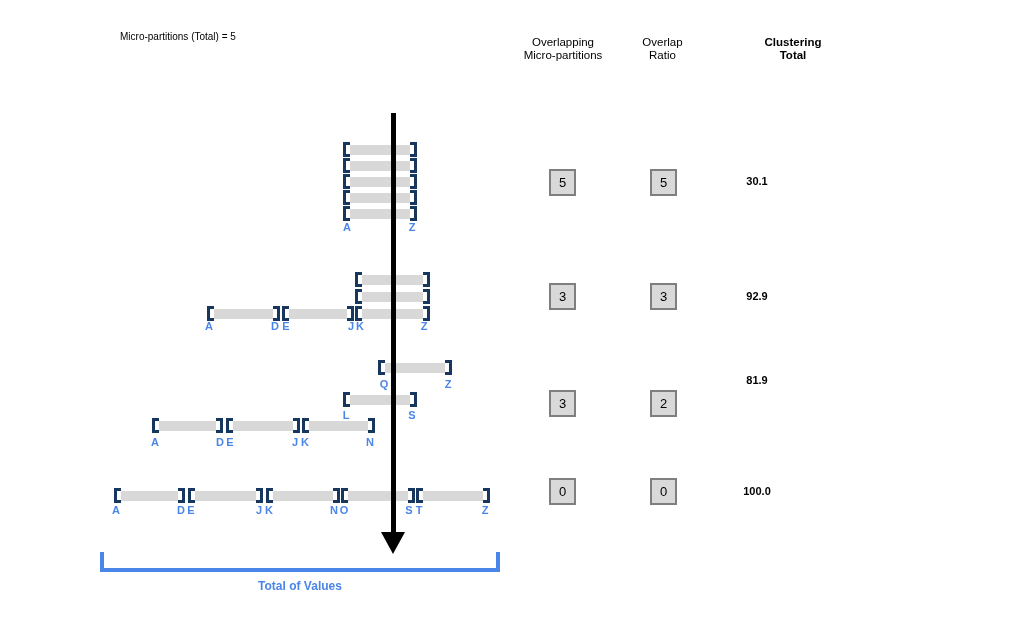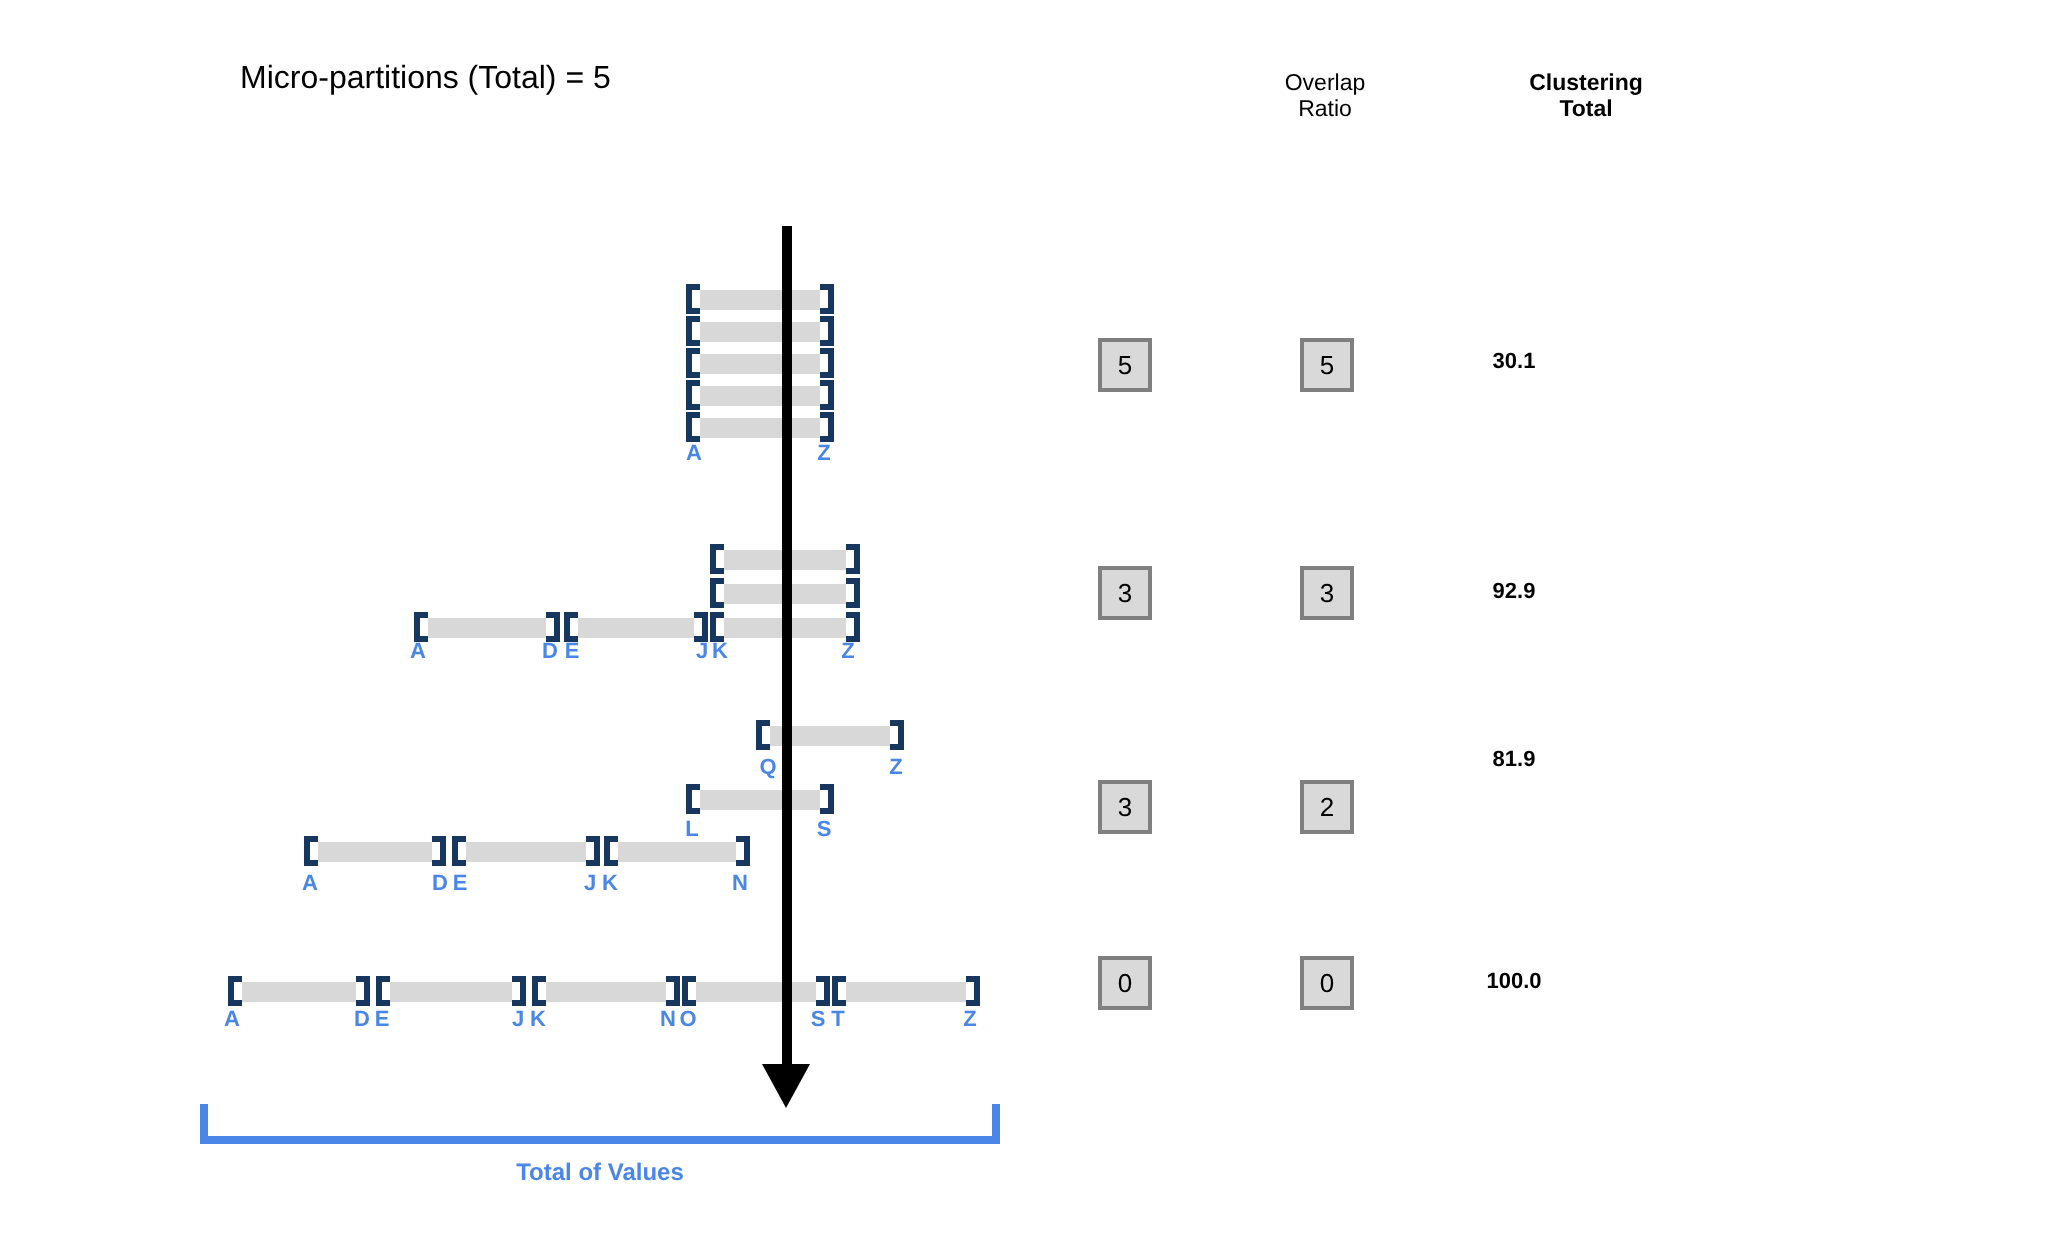--- a/index.html
+++ b/index.html
@@ -1,20 +1,20 @@
 <!DOCTYPE html>
 <html><head>
 <meta charset="utf-8">
 <style>
   html,body{margin:0;padding:0;background:#fff;}
   .stage{
     position:relative;width:1024px;height:621px;background:#ffffff;overflow:hidden;
     font-family:"Liberation Sans","DejaVu Sans",sans-serif;
   }
-  .title{position:absolute;left:120px;top:31px;font-size:16px;color:#000;}
+  .title{position:absolute;left:120px;top:31px;font-size:10px;color:#000;}
   .hdr{position:absolute;top:36px;font-size:11.5px;line-height:13px;text-align:center;color:#000;}
   .hdr.bold{font-weight:bold;}
   
   .axis-shaft{position:absolute;left:391px;top:113px;width:5px;height:420px;background:#000;z-index:3;}
   .axis-head{position:absolute;left:381px;top:532px;width:0;height:0;
     border-left:12px solid transparent;border-right:12px solid transparent;
     border-top:22px solid #000;z-index:3;}
   
   .pbar{position:absolute;height:15px;display:flex;align-items:center;z-index:1;}
   .bk{width:7px;height:15px;box-sizing:border-box;border:3px solid #17375E;}
@@ -33,20 +33,24 @@
   .range-label{position:absolute;left:230px;top:579px;width:140px;text-align:center;
     font-size:12px;font-weight:bold;color:#4A86E8;}
 </style>
 </head>
 <body>
 
 <div class="stage">
 
   <div class="title">Micro-partitions (Total) = 5</div>
 
+  <div class="hdr" style="left:505px;width:116px;">
+    <span>Overlapping</span><br>
+    <span>Micro-partitions</span>
+  </div>
   <div class="hdr" style="left:620px;width:85px;">
     <span>Overlap</span><br>
     <span>Ratio</span>
   </div>
   <div class="hdr bold" style="left:748px;width:90px;">
     <span>Clustering</span><br>
     <span>Total</span>
   </div>
 
   <div class="axis-shaft"></div>

